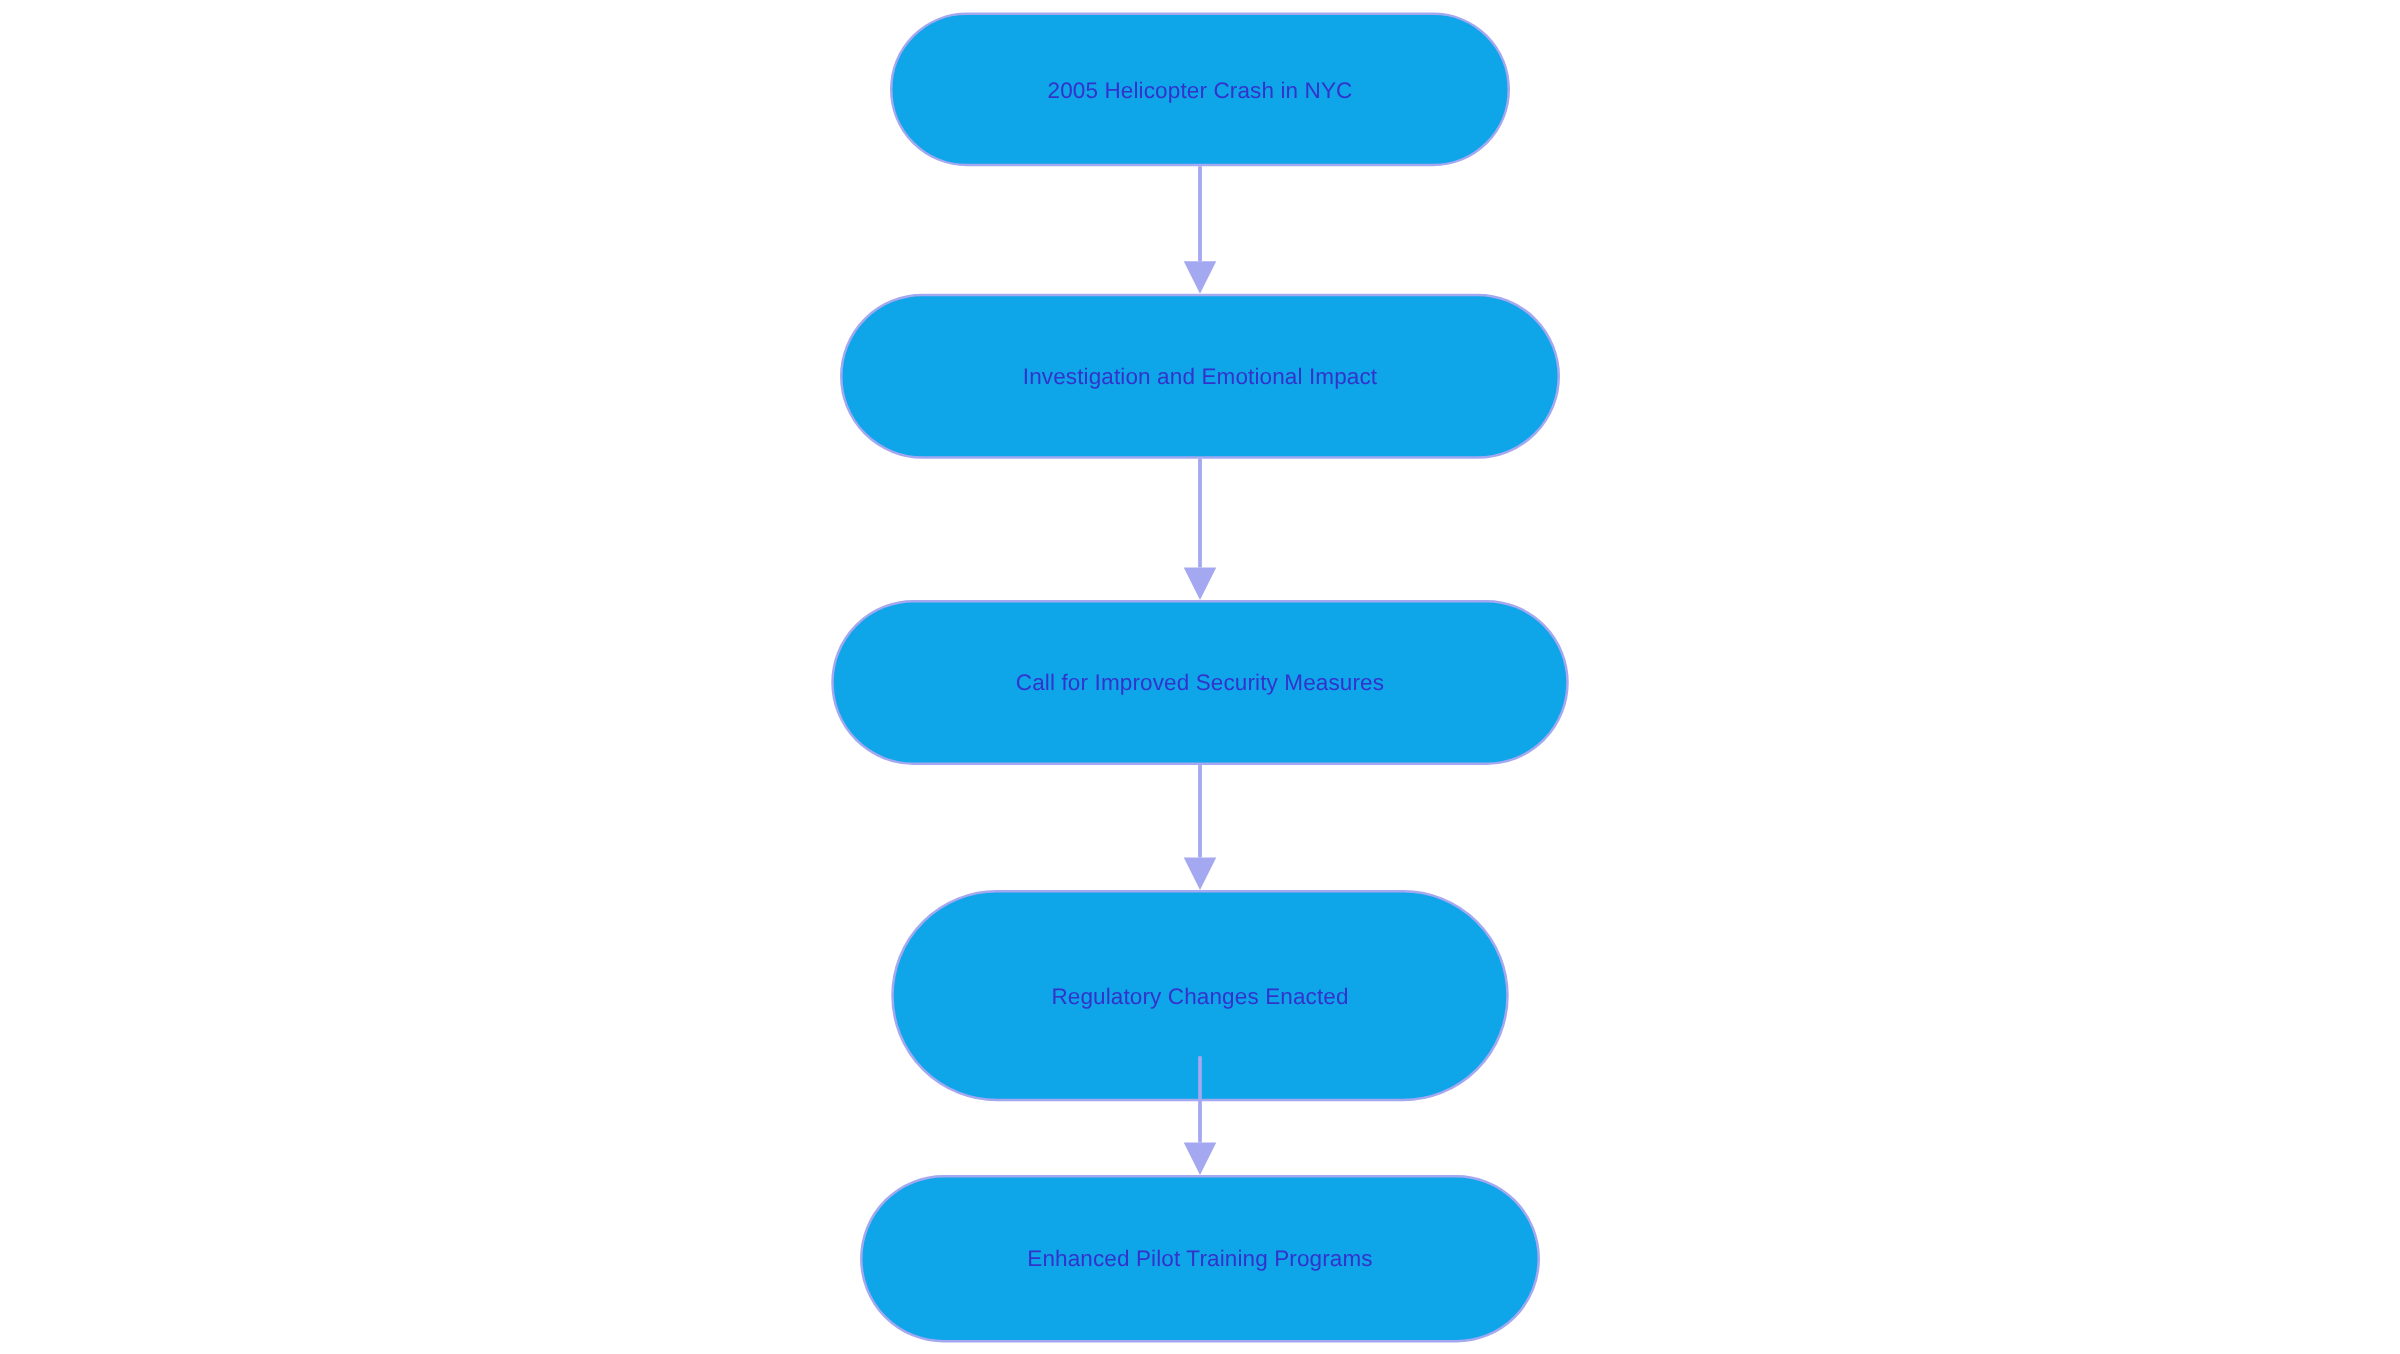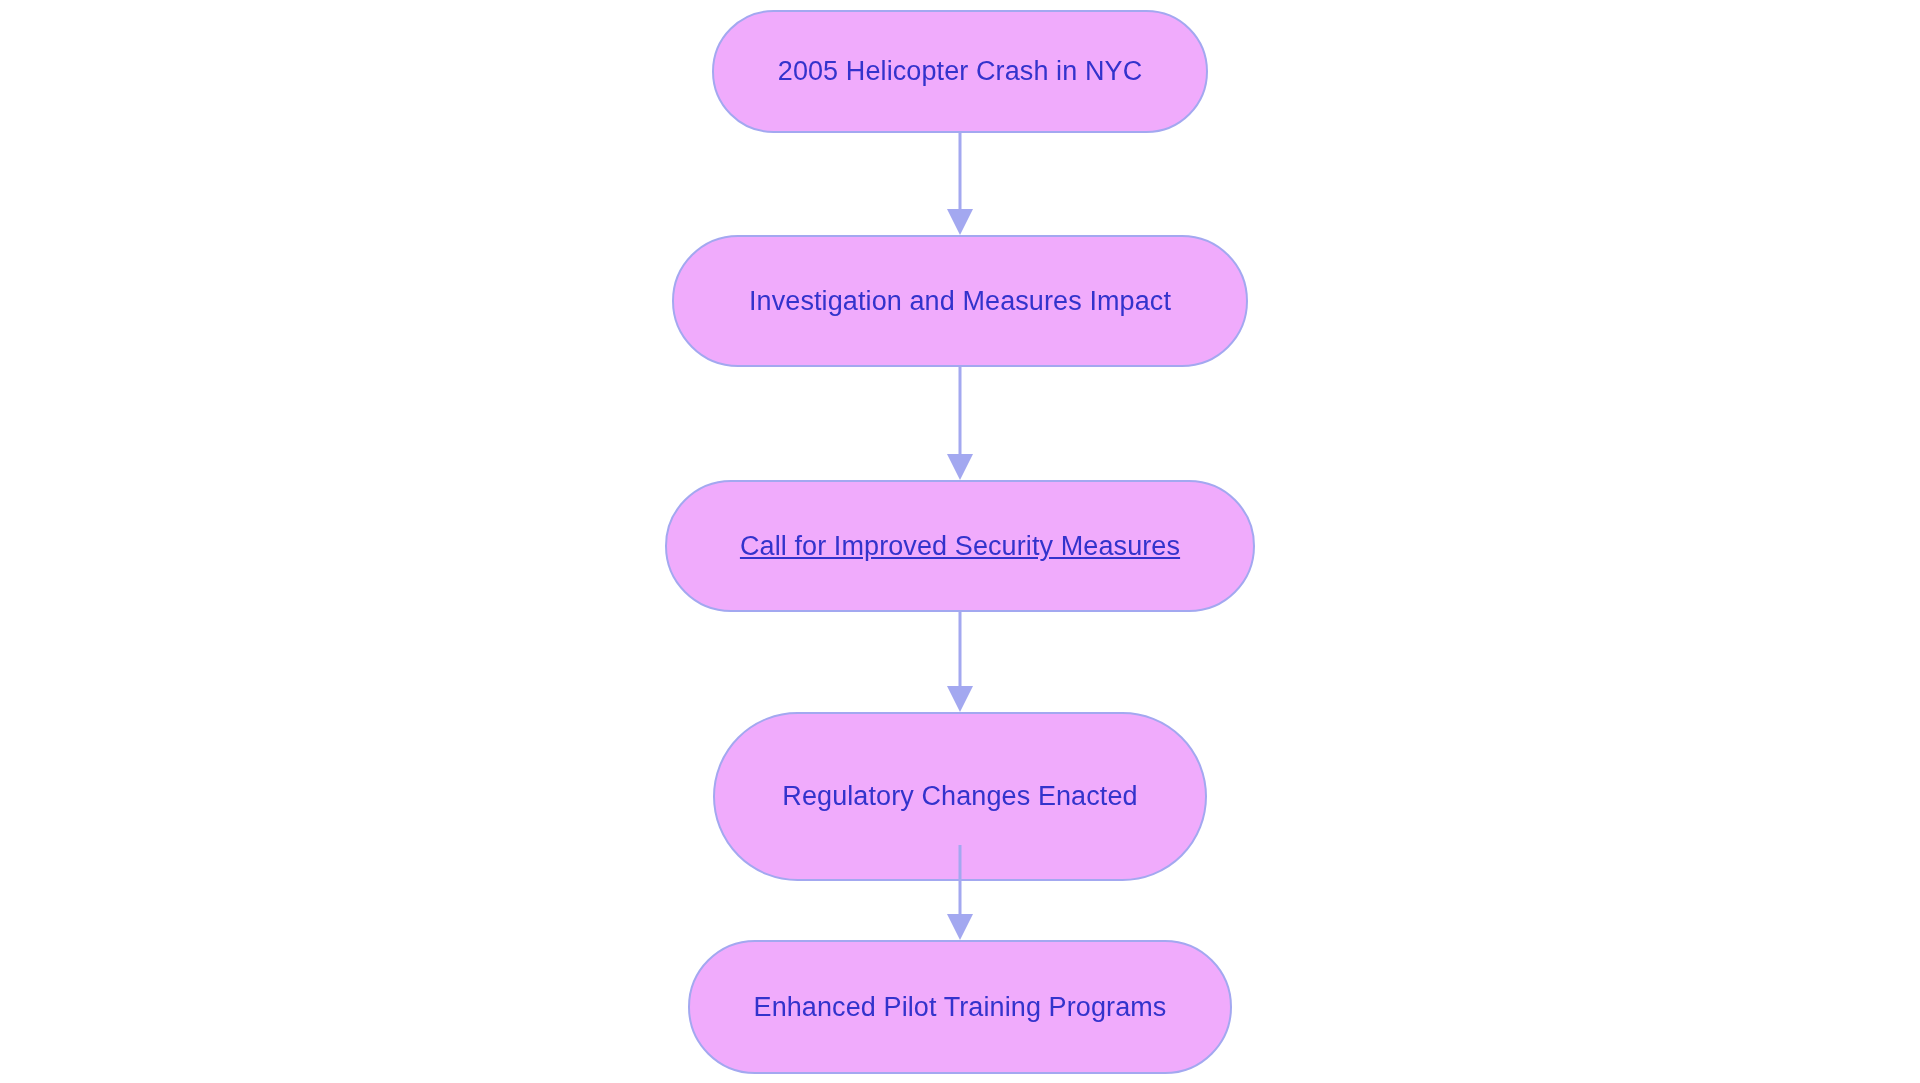--- a/index.html
+++ b/index.html
@@ -34,41 +34,41 @@
   }
 
   .node {
     position: absolute;
     left: 50%;
     transform: translateX(-50%);
     box-sizing: border-box;
     display: flex;
     align-items: center;
     justify-content: center;
-    background: #f0abfc;
+    background: #0ea5e9;
     border: 2px solid #a3a8f0;
     border-radius: 999px;
     color: #3333cc;
-    font-size: 27px;
+    font-size: 18px;
     font-weight: 400;
     letter-spacing: 0.1px;
     line-height: 1;
     white-space: nowrap;
     text-align: center;
   }
 
   .node-label {
     color: #3333cc;
     pointer-events: none;
   }
 
   
   #node-0 { width: 496px; height: 123px; top: 10px; }
   #node-1 { width: 576px; height: 132px; top: 235px; }
-  #node-2 { width: 590px; height: 132px; top: 480px; text-decoration: underline; }
+  #node-2 { width: 590px; height: 132px; top: 480px; }
   #node-3 { width: 494px; height: 169px; top: 712px; }
   #node-4 { width: 544px; height: 134px; top: 940px; }
 
   
   .connector {
     position: absolute;
     left: 50%;
     transform: translateX(-50%);
     width: 30px;
   }
@@ -111,21 +111,21 @@
     <div class="node" id="node-0">
       <span class="node-label">2005 Helicopter Crash in NYC</span>
     </div>
 
     <div class="connector" id="conn-0">
       <div class="stem"></div>
       <div class="head"></div>
     </div>
 
     <div class="node" id="node-1">
-      <span class="node-label">Investigation and Measures Impact</span>
+      <span class="node-label">Investigation and Emotional Impact</span>
     </div>
 
     <div class="connector" id="conn-1">
       <div class="stem"></div>
       <div class="head"></div>
     </div>
 
     <div class="node" id="node-2">
       <span class="node-label">Call for Improved Security Measures</span>
     </div>

